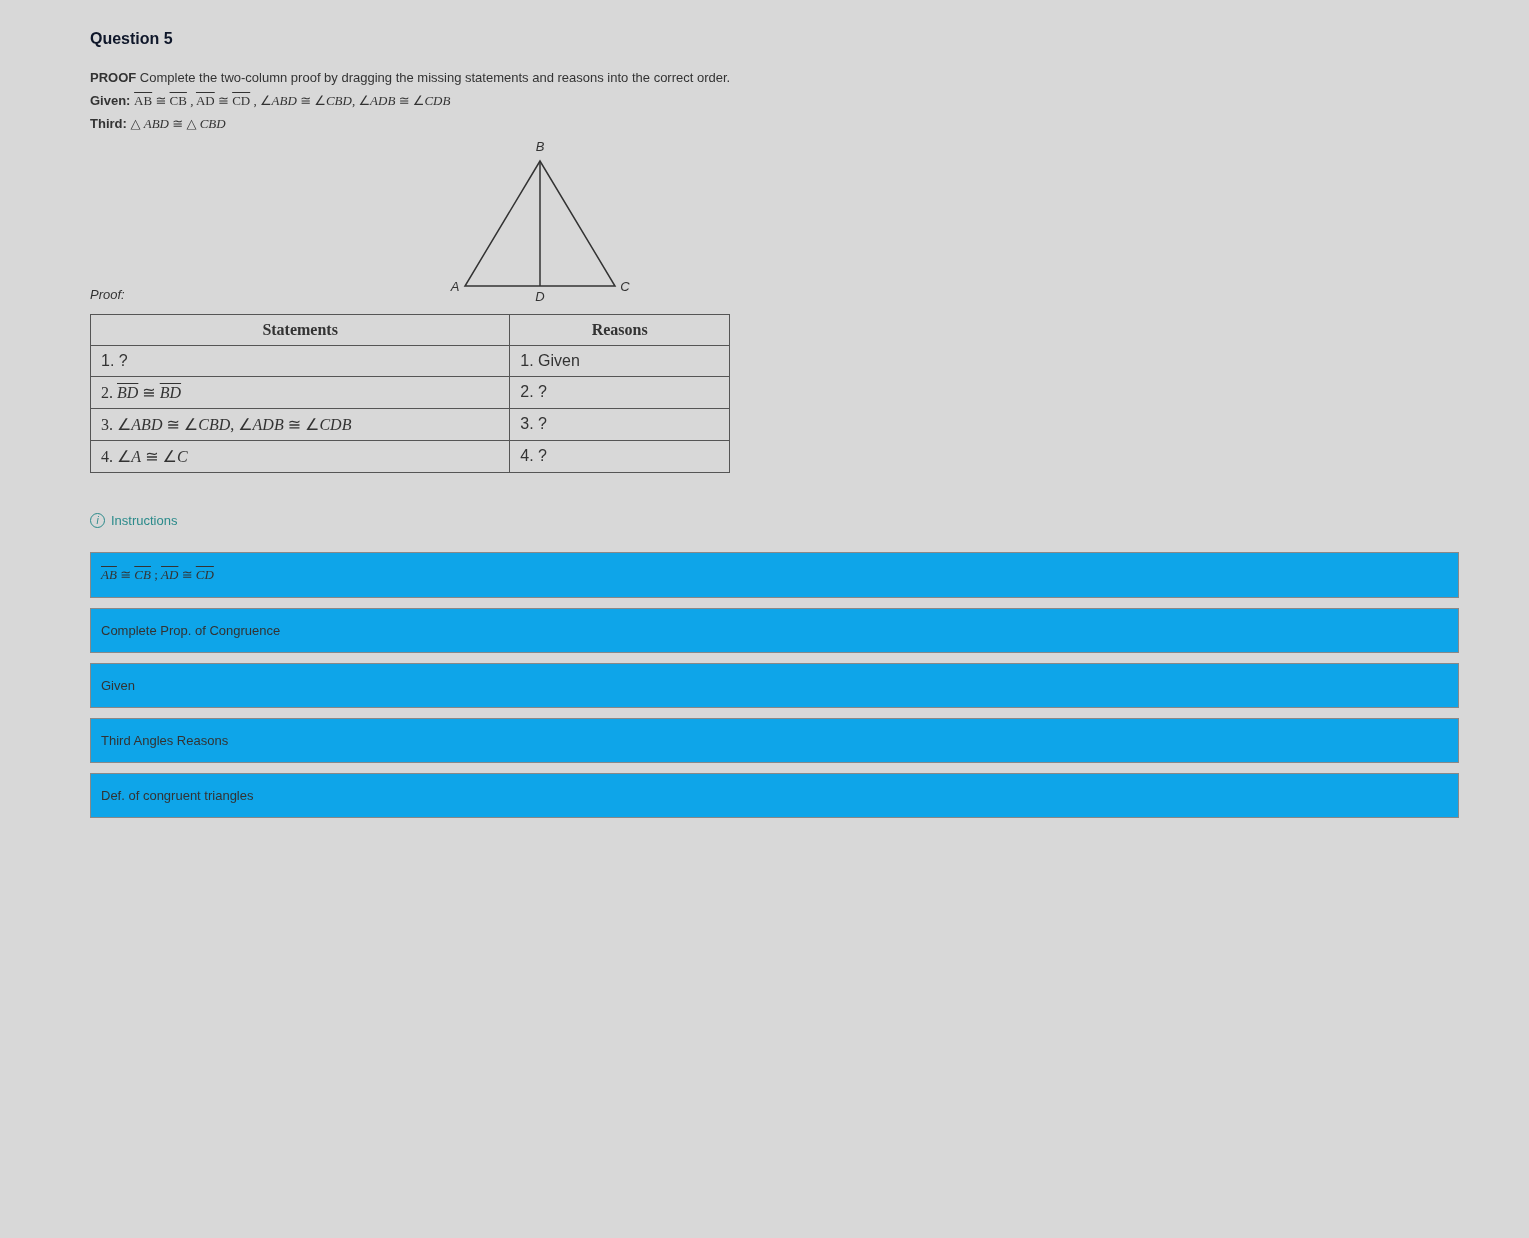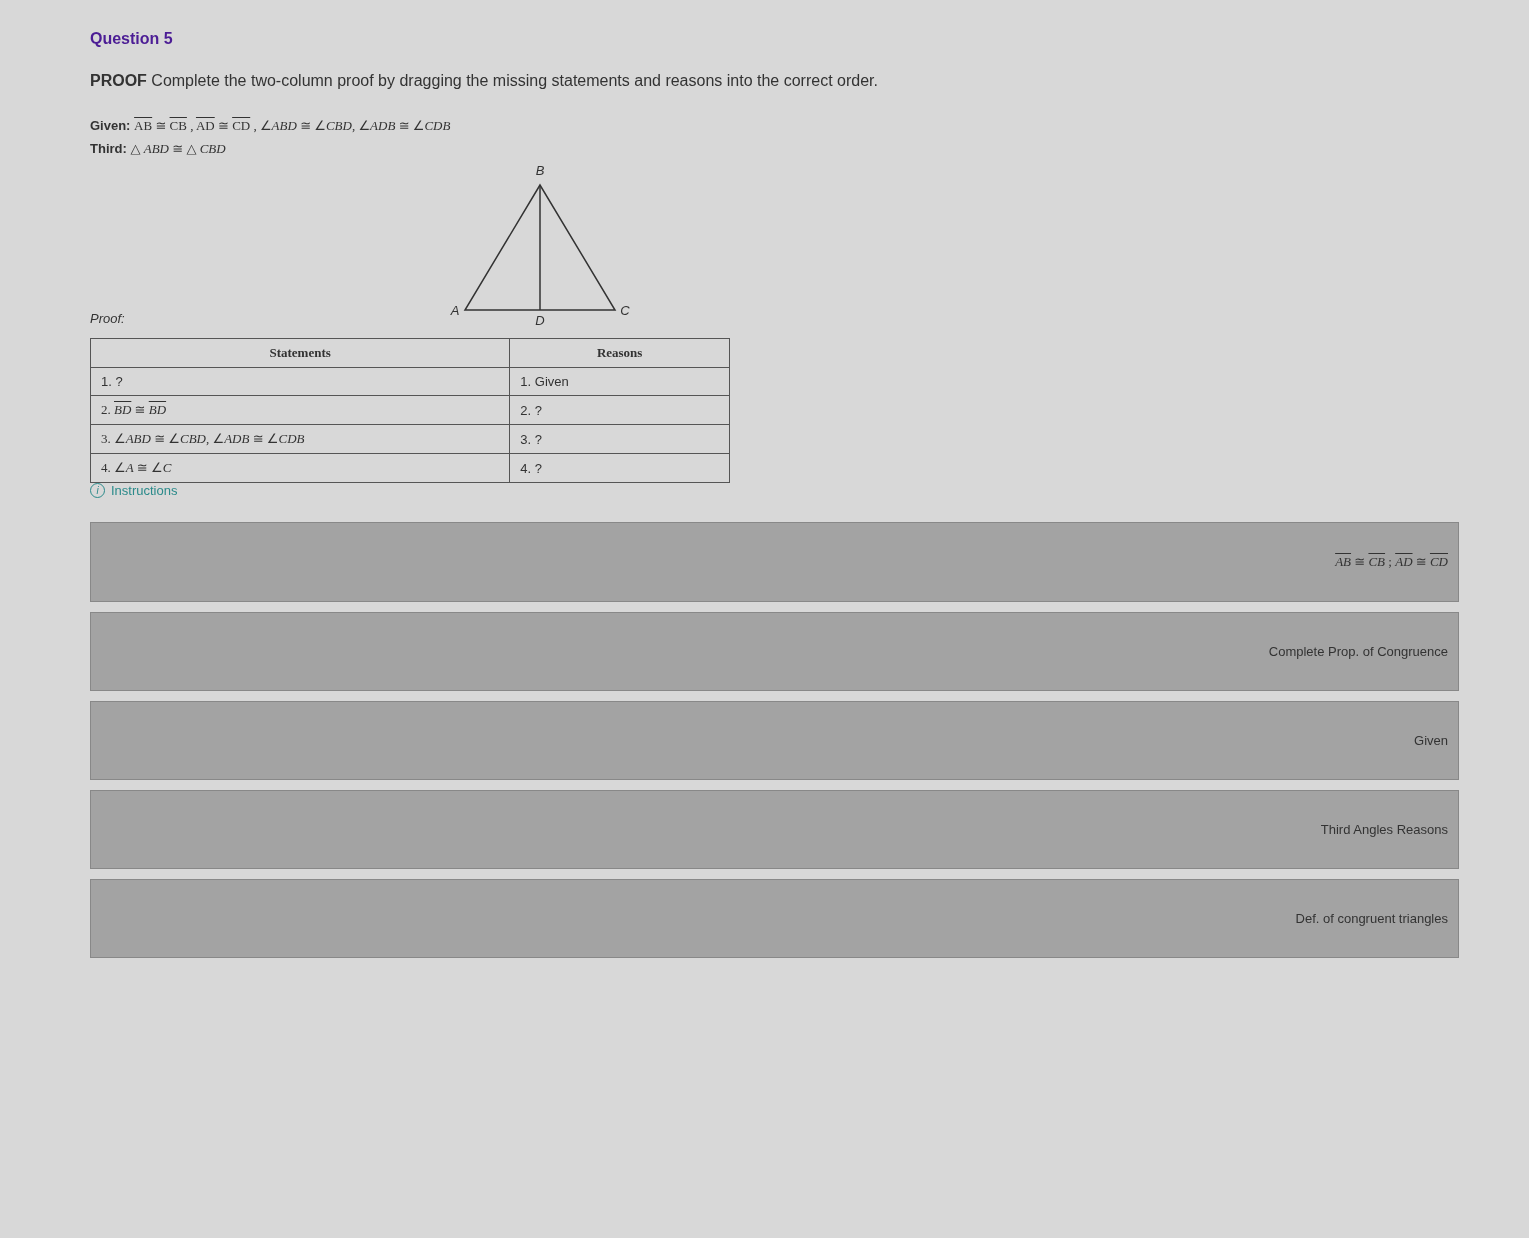--- a/index.html
+++ b/index.html
@@ -8,28 +8,27 @@
       background: #d8d8d8;
       padding: 20px 30px;
       color: #333;
       font-size: 14px;
     }
     .content {
       background: #d8d8d8;
       padding: 10px 40px 30px 60px;
     }
     .question-header {
-      color: #4c1d95;
+      color: #0f172a;
       font-weight: bold;
       font-size: 16px;
       margin-bottom: 20px;
     }
     .proof-desc {
-      font-size: 16px;
-      margin-bottom: 20px;
+      font-size: 13px;
       line-height: 1.6;
     }
     .proof-desc b { font-weight: bold; }
     .overline { text-decoration: overline; }
     .given-prove {
       font-size: 13px;
       line-height: 1.8;
       margin-bottom: 0;
     }
     .figure-row {
@@ -42,21 +41,22 @@
       margin-top: auto;
       margin-bottom: 4px;
       font-style: italic;
     }
     .triangle-svg {
       margin-left: 320px;
     }
     table.proof-table {
       border-collapse: collapse;
       width: 640px;
-      font-size: 13px;
+      font-size: 16px;
+      margin-bottom: 40px;
     }
     table.proof-table th, table.proof-table td {
       border: 1px solid #555;
       padding: 6px 10px;
       text-align: left;
     }
     table.proof-table th {
       font-weight: bold;
       text-align: center;
       font-family: 'Times New Roman', serif;
@@ -78,24 +78,24 @@
       width: 15px;
       height: 15px;
       border: 1px solid #2a8a8a;
       border-radius: 50%;
       font-size: 10px;
       font-style: italic;
       color: #2a8a8a;
     }
     .draggable-box {
       border: 1px solid #888;
-      background: #a3a3a3;
-      padding: 31px 10px;
+      background: #0ea5e9;
+      padding: 14px 10px;
       margin-bottom: 10px;
-      text-align: right;
+      text-align: left;
       font-size: 13px;
       cursor: move;
       width: 100%;
     }
     .math { font-family: 'Times New Roman', serif; }
   </style>
 </head>
 <body>
 
 <div class="content">

